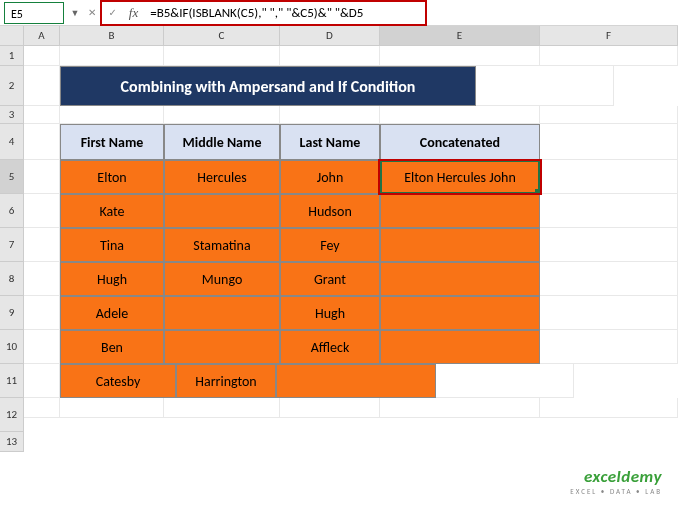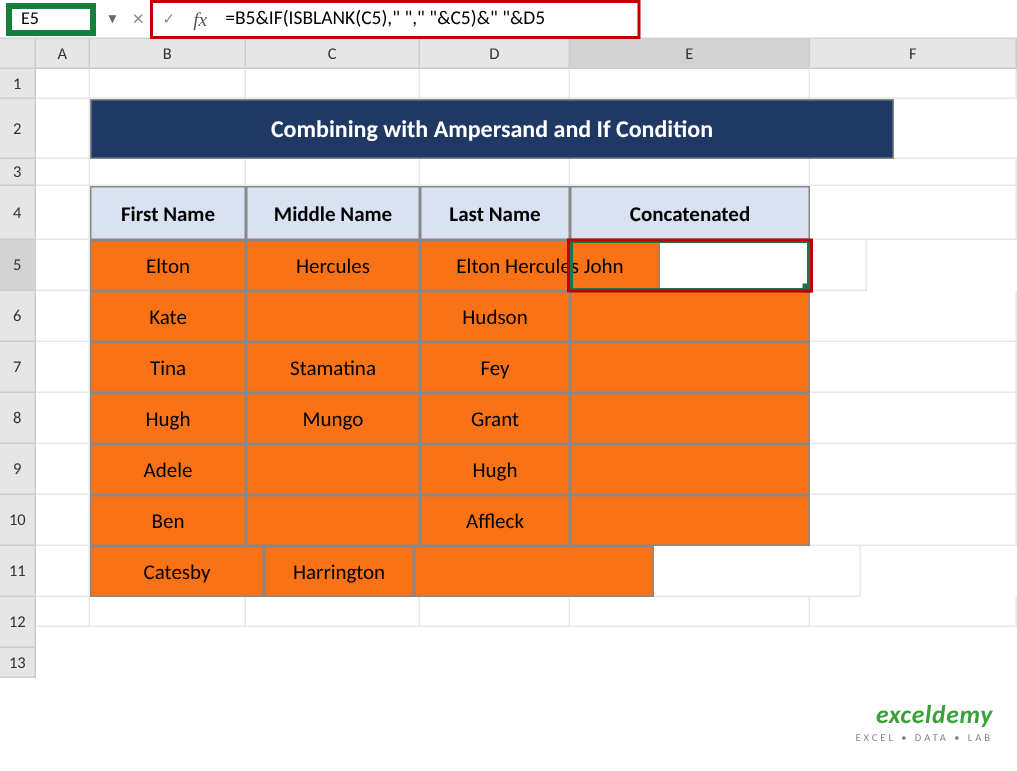--- a/index.html
+++ b/index.html
@@ -1,19 +1,19 @@
 <!DOCTYPE html>
 <html><head>
   <meta charset="utf-8">
   <style>
     * { box-sizing: border-box; margin: 0; padding: 0; }
     body { font-family: Calibri, Arial, sans-serif; font-size: 14px; background: #fff; width: 678px; height: 514px; position: relative; overflow: hidden; }
     
     .formula-bar { display: flex; align-items: center; height: 26px; border-bottom: 1px solid #d4d4d4; background: #fff; }
-    .name-box { width: 60px; height: 22px; border: 4px solid #15803d; margin: 14px 4px; padding: 2px 6px; font-size: 12px; display: flex; align-items: center; background: #fff; }
+    .name-box { width: 60px; height: 22px; border: 1px solid #15803d; margin: 14px 4px; padding: 2px 6px; font-size: 12px; display: flex; align-items: flex-end; background: #fff; }
     .name-box-dd { width: 14px; text-align: center; color: #666; font-size: 9px; }
     .fx-area { display: flex; align-items: center; flex: 1; }
     .fx-btn { padding: 0 6px; color: #888; font-size: 10px; }
     .fx-label { font-style: italic; font-family: 'Times New Roman', serif; font-size: 13px; padding: 0 6px; color: #555; }
     .formula-input { flex: 1; height: 20px; padding: 2px 6px; font-size: 13px; border: none; display: flex; align-items: center; margin-right: 8px; }
     .formula-highlight { position: absolute; top: 0px; left: 100px; width: 327px; height: 26px; border: 2.5px solid #c00000; pointer-events: none; z-index: 10; }
     
     .sheet { display: flex; }
     .row-headers { width: 24px; background: #e6e6e6; border-right: 1px solid #ccc; }
     .row-hdr { height: 20px; border-bottom: 1px solid #ccc; display: flex; align-items: center; justify-content: center; font-size: 11px; color: #333; }
@@ -98,21 +98,21 @@
       <div class="cell-row">
           <div class="cell wA r1"></div>
           <div class="cell wB r1"></div>
           <div class="cell wC r1"></div>
           <div class="cell wD r1"></div>
           <div class="cell wE r1"></div>
           <div class="cell wF r1"></div>
         </div>
       <div class="cell-row">
           <div class="cell wA r2"></div>
-          <div class="cell r2 title-cell" style="width:536px">Combining with Ampersand and If Condition</div>
+          <div class="cell r2 title-cell" style="width:416px">Combining with Ampersand and If Condition</div>
           <div class="cell wF r2"></div>
         </div>
       <div class="cell-row">
           <div class="cell wA r3"></div>
           <div class="cell wB r3"></div>
           <div class="cell wC r3"></div>
           <div class="cell wD r3"></div>
           <div class="cell wE r3"></div>
           <div class="cell wF r3"></div>
         </div>
@@ -121,20 +121,21 @@
           <div class="cell wB r4 header-cell">First Name</div>
           <div class="cell wC r4 header-cell">Middle Name</div>
           <div class="cell wD r4 header-cell">Last Name</div>
           <div class="cell wE r4 header-cell">Concatenated</div>
           <div class="cell wF r4"></div>
         </div>
       <div class="cell-row">
           <div class="cell wA"></div>
           <div class="cell wB data-cell">Elton</div>
           <div class="cell wC data-cell">Hercules</div>
+          <div class="cell wD data-cell">John</div>
           <div class="cell wE data-cell">Elton Hercules John</div>
           <div class="cell wF"></div>
         </div>
       <div class="cell-row">
           <div class="cell wA"></div>
           <div class="cell wB data-cell">Kate</div>
           <div class="cell wC data-cell"></div>
           <div class="cell wD data-cell">Hudson</div>
           <div class="cell wE data-cell"></div>
           <div class="cell wF"></div>

